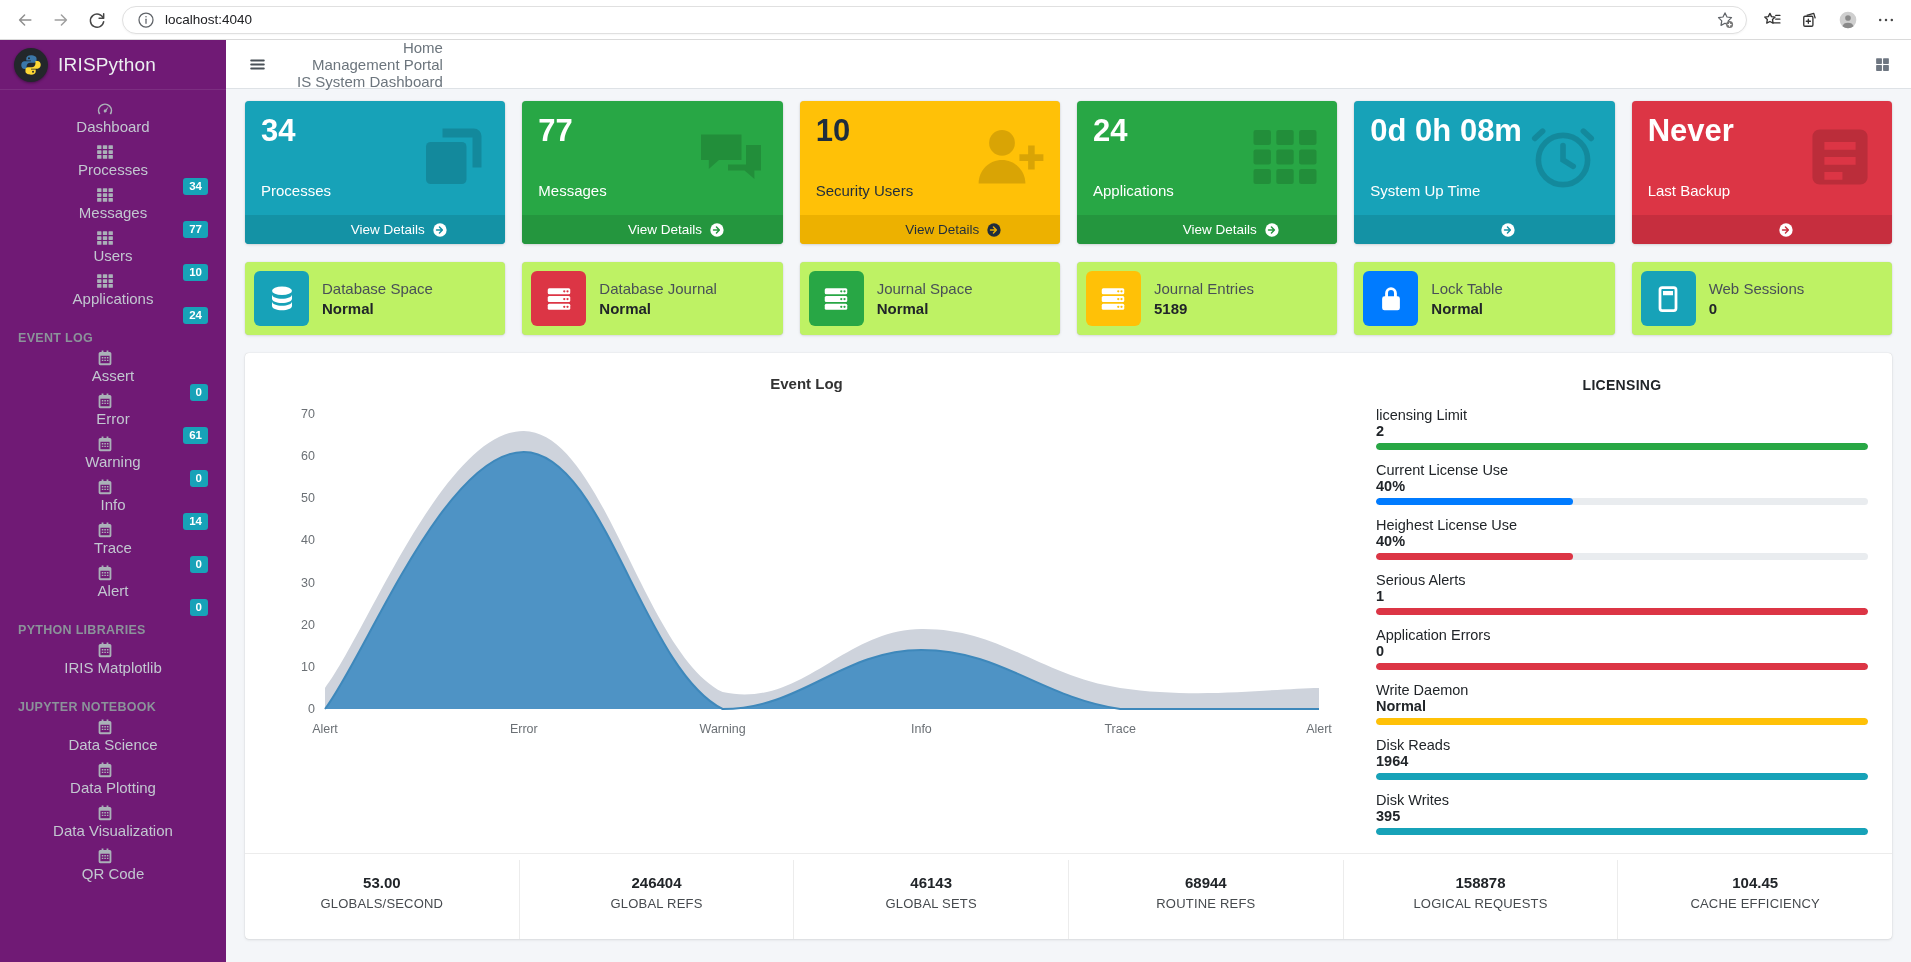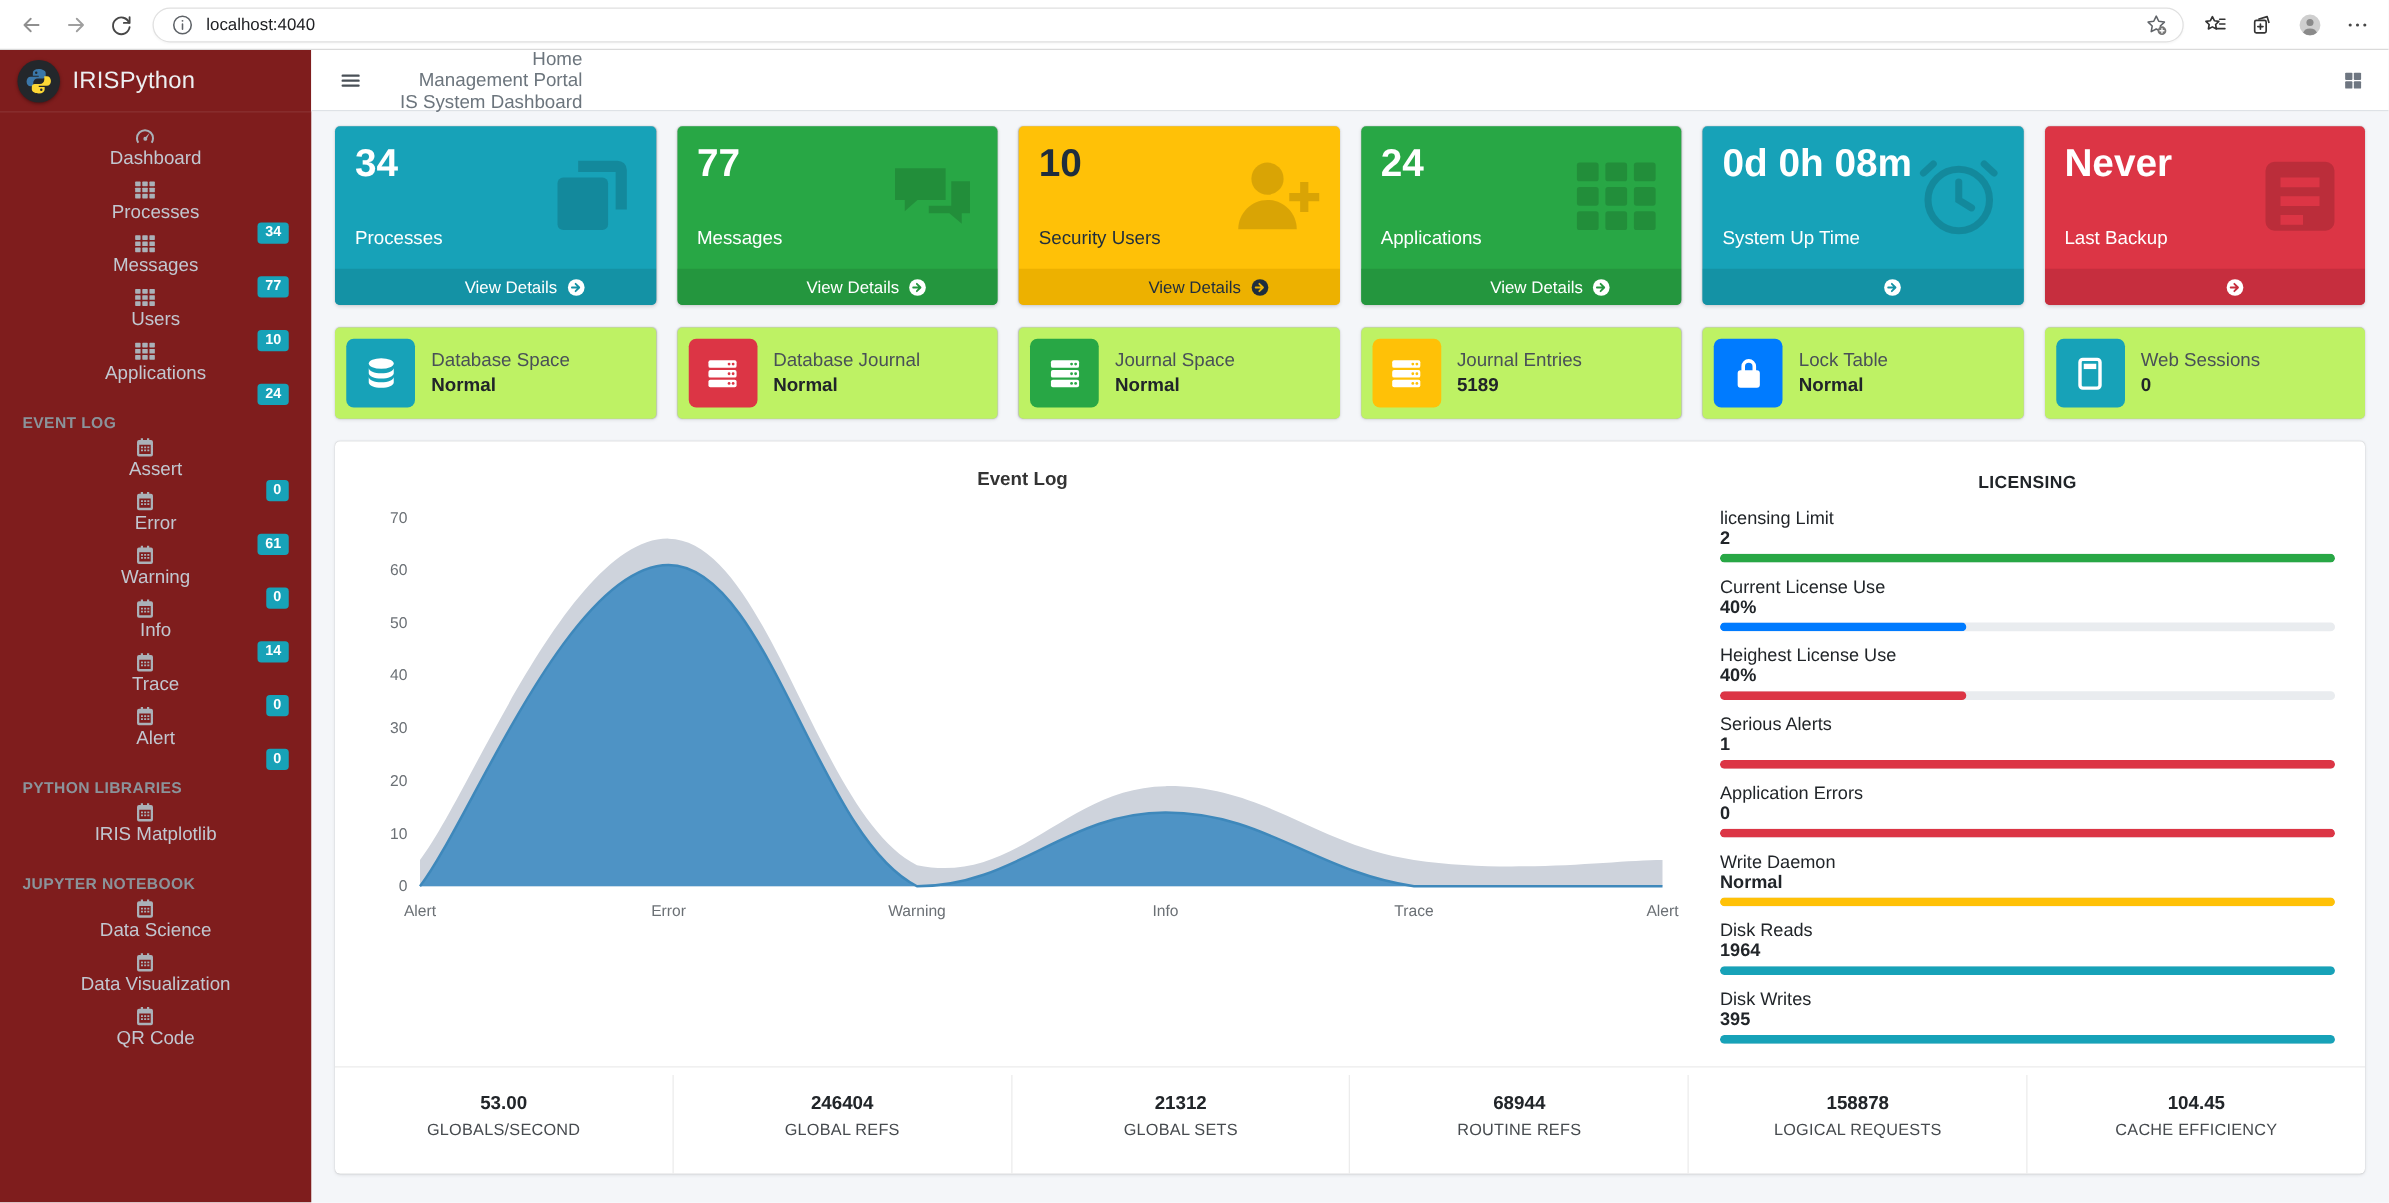--- a/index.html
+++ b/index.html
@@ -12,21 +12,21 @@
     display:flex; align-items:center; padding:0 14px; gap:14px; }
   .bicon { width:22px; height:22px; display:inline-flex; align-items:center; justify-content:center; cursor:pointer; }
   .bicon svg { width:20px; height:20px; }
   .url-pill { flex:1; height:28px; background:#fff; border:1px solid #e0e0e0; border-radius:14px;
     display:flex; align-items:center; padding:0 10px 0 12px; gap:8px; box-shadow:0 1px 2px rgba(0,0,0,.04); }
   .url-text { flex:1; font-size:13.5px; color:#202124; }
   .chrome-right { display:flex; align-items:center; gap:16px; }
 
   
   .app { display:flex; height:922px; }
-  .sidebar { width:249px; background:#7f1d1d; flex-shrink:0; color:#c2c7d0; overflow:hidden; }
+  .sidebar { width:226px; background:#701a75; flex-shrink:0; color:#c2c7d0; overflow:hidden; }
   .brand { height:50px; display:flex; align-items:center; gap:10px; padding:0 14px;
     border-bottom:1px solid rgba(255,255,255,.09); cursor:pointer; }
   .logo { width:34px; height:34px; border-radius:50%; background:#23272b; display:flex;
     align-items:center; justify-content:center; box-shadow:0 1px 3px rgba(0,0,0,.4); }
   .logo svg { width:24px; height:24px; }
   .brand-text { font-size:19px; color:#eceff1; font-weight:400; letter-spacing:.2px; }
   .nav { padding:10px 8px; }
   .nav-heading { padding:16px 10px 4px; font-size:12.5px; font-weight:bold; color:#8b939a; letter-spacing:.3px; }
   .nav-item { display:flex; align-items:center; height:43px; padding:0 10px; border-radius:4px;
     font-size:15px; color:#c2c7d0; cursor:pointer;flex-direction:column; }
@@ -319,20 +319,29 @@
           </span>
         <span class="nav-label">Data Science</span>
 
       </a>
         <a class="nav-item">
         <span class="nav-icon">
             <svg viewBox="0 0 24 24" fill="#aab1b8">
               <path fill-rule="evenodd" d="M7.5 2h2.4v2h4.2V2h2.4v2h1.9A2.1 2.1 0 0 1 20.5 6.1v13.3a2.1 2.1 0 0 1-2.1 2.1H5.6a2.1 2.1 0 0 1-2.1-2.1V6.1A2.1 2.1 0 0 1 5.6 4h1.9V2zm-1.6 7v10h12.2V9H5.9zm1.8 1.8h2.1v1.9H7.7v-1.9zm3.4 0h2.1v1.9h-2.1v-1.9zm3.4 0h2.1v1.9h-2.1v-1.9zM7.7 14.2h2.1v1.9H7.7v-1.9zm3.4 0h2.1v1.9h-2.1v-1.9zm3.4 0h2.1v1.9h-2.1v-1.9z"></path>
             </svg>
           </span>
+        <span class="nav-label">Data Plotting</span>
+
+      </a>
+        <a class="nav-item">
+        <span class="nav-icon">
+            <svg viewBox="0 0 24 24" fill="#aab1b8">
+              <path fill-rule="evenodd" d="M7.5 2h2.4v2h4.2V2h2.4v2h1.9A2.1 2.1 0 0 1 20.5 6.1v13.3a2.1 2.1 0 0 1-2.1 2.1H5.6a2.1 2.1 0 0 1-2.1-2.1V6.1A2.1 2.1 0 0 1 5.6 4h1.9V2zm-1.6 7v10h12.2V9H5.9zm1.8 1.8h2.1v1.9H7.7v-1.9zm3.4 0h2.1v1.9h-2.1v-1.9zm3.4 0h2.1v1.9h-2.1v-1.9zM7.7 14.2h2.1v1.9H7.7v-1.9zm3.4 0h2.1v1.9h-2.1v-1.9zm3.4 0h2.1v1.9h-2.1v-1.9z"></path>
+            </svg>
+          </span>
         <span class="nav-label">Data Visualization</span>
 
       </a>
         <a class="nav-item">
         <span class="nav-icon">
             <svg viewBox="0 0 24 24" fill="#aab1b8">
               <path fill-rule="evenodd" d="M7.5 2h2.4v2h4.2V2h2.4v2h1.9A2.1 2.1 0 0 1 20.5 6.1v13.3a2.1 2.1 0 0 1-2.1 2.1H5.6a2.1 2.1 0 0 1-2.1-2.1V6.1A2.1 2.1 0 0 1 5.6 4h1.9V2zm-1.6 7v10h12.2V9H5.9zm1.8 1.8h2.1v1.9H7.7v-1.9zm3.4 0h2.1v1.9h-2.1v-1.9zm3.4 0h2.1v1.9h-2.1v-1.9zM7.7 14.2h2.1v1.9H7.7v-1.9zm3.4 0h2.1v1.9h-2.1v-1.9zm3.4 0h2.1v1.9h-2.1v-1.9z"></path>
             </svg>
           </span>
         <span class="nav-label">QR Code</span>
@@ -701,21 +710,21 @@
         <div class="panel-stats">
             <div class="stat-col">
       <div class="v">53.00</div>
       <div class="l">GLOBALS/SECOND</div>
     </div>
             <div class="stat-col">
       <div class="v">246404</div>
       <div class="l">GLOBAL REFS</div>
     </div>
             <div class="stat-col">
-      <div class="v">21312</div>
+      <div class="v">46143</div>
       <div class="l">GLOBAL SETS</div>
     </div>
             <div class="stat-col">
       <div class="v">68944</div>
       <div class="l">ROUTINE REFS</div>
     </div>
             <div class="stat-col">
       <div class="v">158878</div>
       <div class="l">LOGICAL REQUESTS</div>
     </div>

